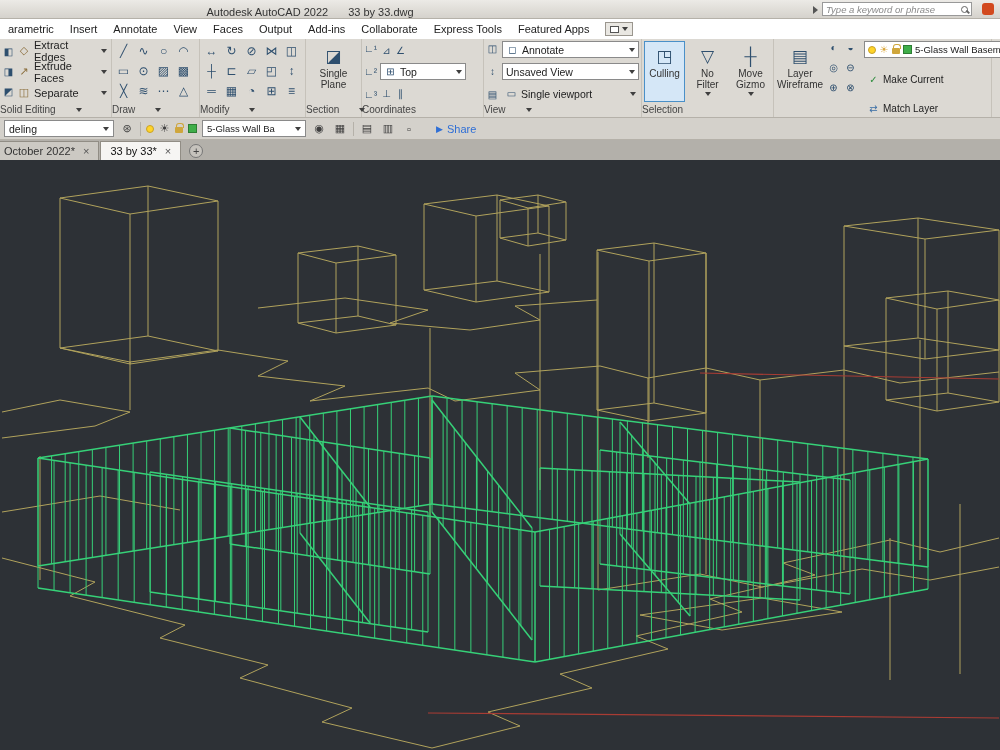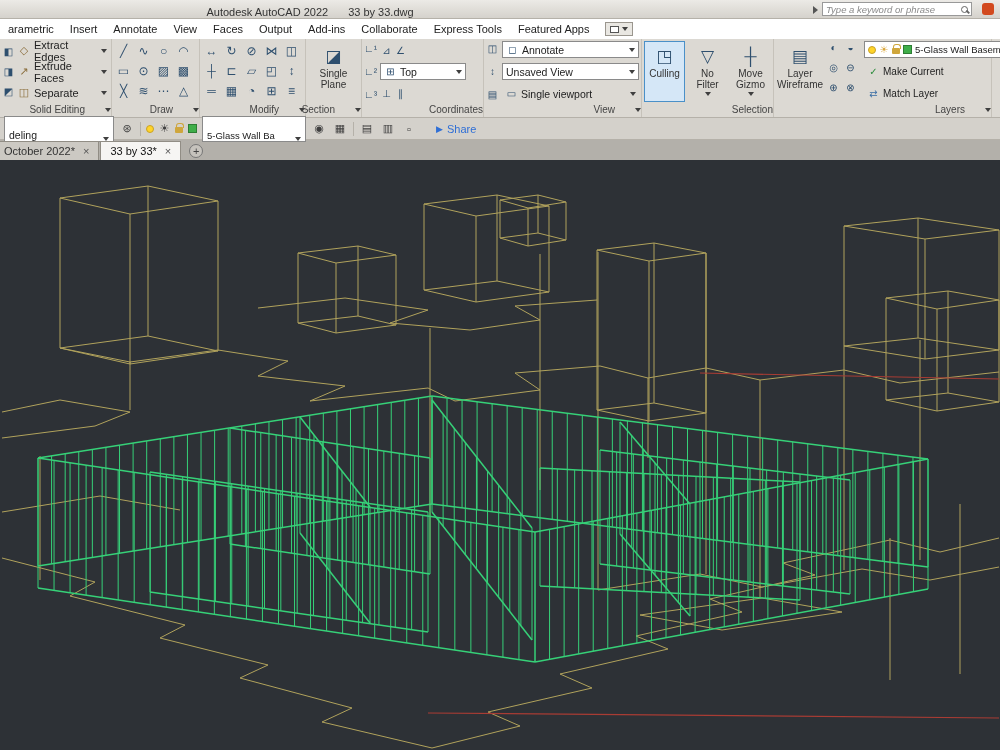--- a/index.html
+++ b/index.html
@@ -20,21 +20,21 @@
   
   .menubar{height:20px;display:flex;align-items:center;background:#ffffff;color:#222}
   .mtab{padding:0 8px;height:20px;line-height:20px}
   .menu-extra{margin-left:8px;display:flex;align-items:center;gap:3px;border:1px solid #9a968e;background:#e9e7e2;height:14px;padding:0 4px}
   .menu-extra .mbox{width:9px;height:7px;border:1px solid #555;background:#fff}
 
   
   .ribbon{height:79px;display:flex;background:#dcd9d3;border-bottom:1px solid #b5b1a9}
   .rpanel{flex:none;display:flex;flex-direction:column;border-right:1px solid #c6c2ba;height:78px}
   .rbody{flex:1;display:flex;padding:2px 2px 0}
-  .rlabel{height:15px;display:flex;align-items:center;justify-content:flex-end;gap:20px;font-size:10px;color:#444}
+  .rlabel{height:15px;display:flex;align-items:center;justify-content:flex-start;gap:20px;font-size:10px;color:#444}
   .caret{width:0;height:0;border-left:3.5px solid transparent;border-right:3.5px solid transparent;border-top:4px solid #3f3f3f;flex:none}
   .ric{width:19px;height:19px;display:inline-flex;align-items:center;justify-content:center;font-size:12px;color:#2e4f6e}
   .ric.sm{width:13px;height:13px;font-size:10px}
   .icon-grid4{display:grid;grid-template-columns:repeat(4,20px);grid-auto-rows:20px;align-content:start}
   .icon-grid5{display:grid;grid-template-columns:repeat(5,20px);grid-auto-rows:20px;align-content:start}
   .icon-grid2{display:grid;grid-template-columns:repeat(2,17px);grid-auto-rows:20px;align-content:start}
   .se-mini{display:flex;flex-direction:column;justify-content:space-around;width:13px}
   .se-rows{display:flex;flex-direction:column;justify-content:space-between;flex:1}
   .se-row{display:flex;align-items:center;gap:3px;height:19px;padding:0 2px;color:#222}
   .se-row .ric{width:14px;height:14px;font-size:11px;color:#8a6d3b}
@@ -52,21 +52,21 @@
   .cmini-row{display:flex;align-items:center;gap:1px;height:18px}
   .layer-combo-txt{font-size:9.5px;overflow:hidden;white-space:nowrap;flex:1}
   .bulb{width:8px;height:8px;border-radius:50%;background:#ffd42a;border:1px solid #c9a227;flex:none}
   .lock{width:8px;height:6px;background:#cfa63c;border-radius:1px;position:relative;margin-top:3px;flex:none}
   .lock::before{content:"";position:absolute;top:-4px;left:1px;width:6px;height:4px;border:1.5px solid #cfa63c;border-bottom:none;border-radius:3px 3px 0 0}
   .lsq{width:9px;height:9px;background:#3fae49;border:1px solid #2d7d34;flex:none}
   .amber{color:#dba83e}.green{color:#2c8c3c}.blue{color:#3a6ea5}
 
   
   .quickbar{height:22px;display:flex;align-items:center;background:#d4d1cb;padding:0 4px;gap:5px;border-bottom:1px solid #b5b1a9}
-  .qcombo{display:flex;align-items:flex-end;background:#fff;border:1px solid #8a8a8a;height:26px;font-size:10.5px;padding:0 4px;gap:20px}
+  .qcombo{display:flex;align-items:center;background:#fff;border:1px solid #8a8a8a;height:17px;font-size:10.5px;padding:0 4px;gap:20px}
   .qicon{width:16px;height:16px;display:inline-flex;align-items:center;justify-content:center;font-size:11px;color:#3f3f3f}
   .share{display:flex;align-items:center;gap:4px;color:#2f6fd6;margin-left:14px}
   .share .sicn{font-size:9px;color:#2f6fd6}
   .qsep{width:1px;height:14px;background:#b5b1a9}
 
   
   .filetabs{height:20px;background:#b3b0aa;display:flex;align-items:flex-end}
   .ftab{display:flex;align-items:center;gap:8px;height:19px;padding:0 9px;background:#ccc9c3;border:1px solid #918d85;border-bottom:none;color:#333;margin-right:1px}
   .ftab.active{background:#f6f5f3;color:#111}
   .tclose{font-size:11px;color:#555}
@@ -309,24 +309,20 @@
         </div>
         <div class="flatrow" style="font-size:10px">
           <span class="ric sm green">✓</span>
           <span>Make Current</span>
         </div>
         <div class="flatrow" style="font-size:10px">
           <span class="ric sm blue">⇄</span>
           <span>Match Layer</span>
         </div>
       </div>
-    </div>
-    <div class="rlabel">
-      <span>Layers</span>
-        <span class="caret"></span>
     </div>
   </div>
 
   <div class="rpanel" style="width:8px;border-right:none"></div>
 </div>
 
 <div class="quickbar">
   <div class="qcombo" style="width:110px">
     <span>deling</span>
     <span class="caret" style="margin-left:auto"></span>

